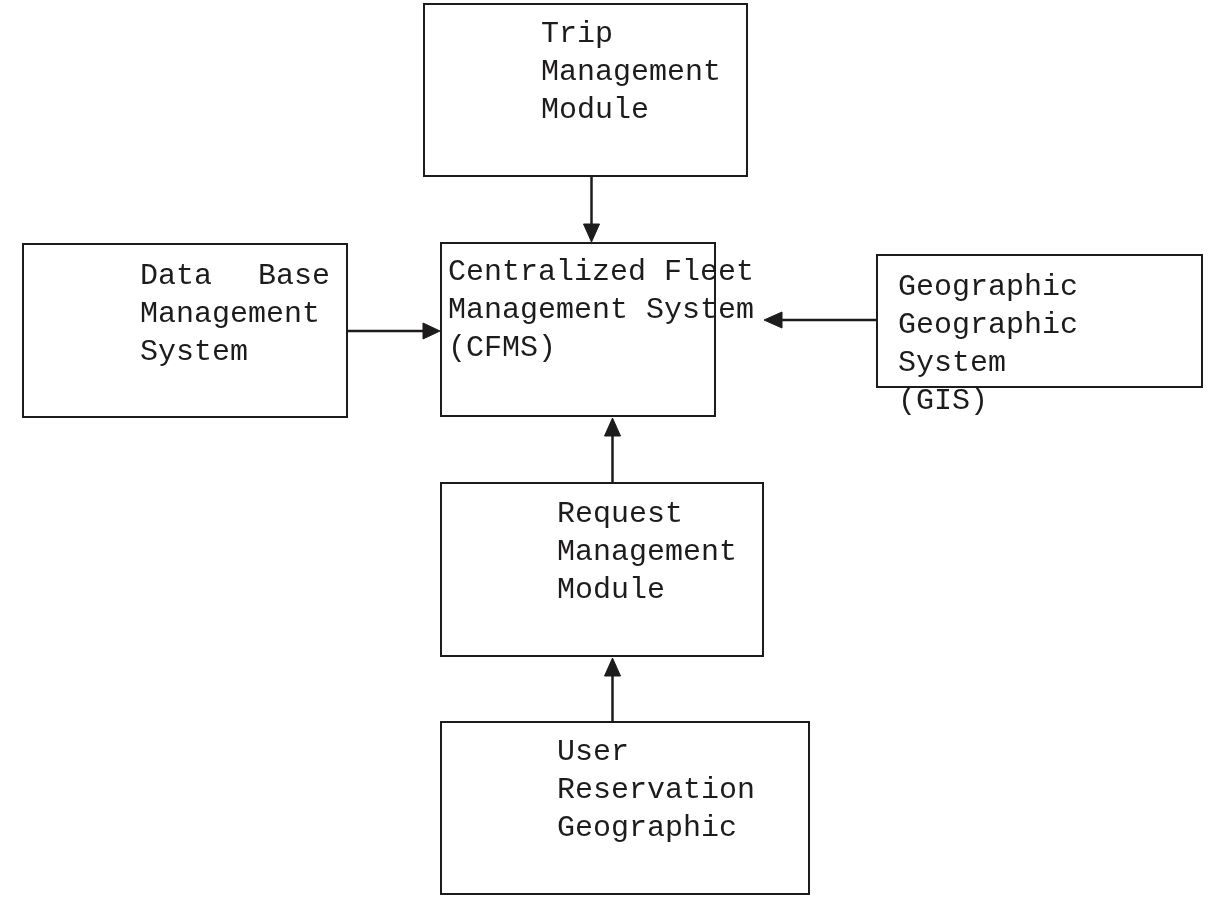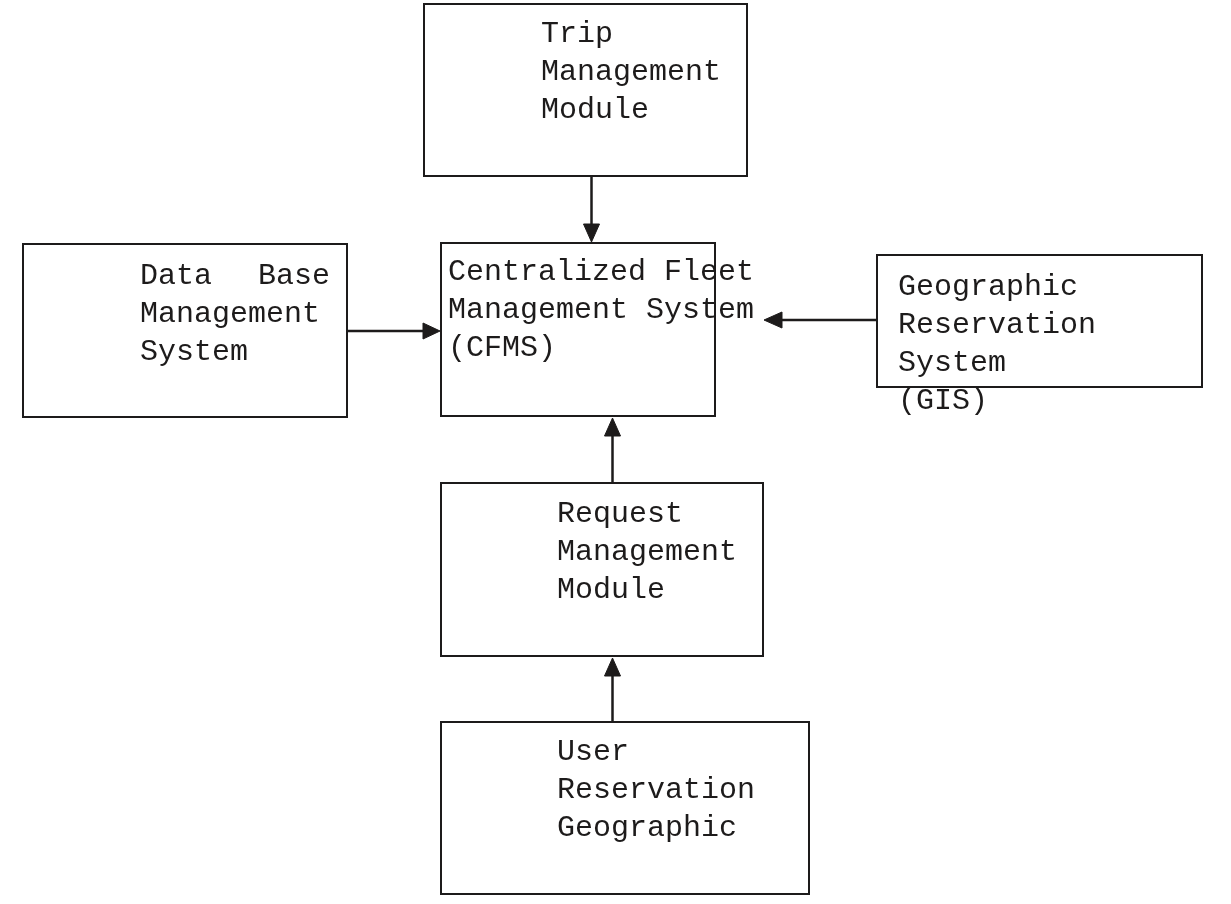--- a/index.html
+++ b/index.html
@@ -92,21 +92,21 @@
   </div>
 
   <div class="node n-cfms">
     <div class="ln">Centralized Fleet</div>
     <div class="ln">Management System</div>
     <div class="ln">(CFMS)</div>
   </div>
 
   <div class="node n-gis">
     <div class="ln">Geographic</div>
-    <div class="ln just">Reservation System</div>
+    <div class="ln just">Geographic System</div>
     <div class="ln">(GIS)</div>
   </div>
 
   <div class="node n-request">
     <div class="ln">Request</div>
     <div class="ln">Management</div>
     <div class="ln">Module</div>
   </div>
 
   <div class="node n-user">

